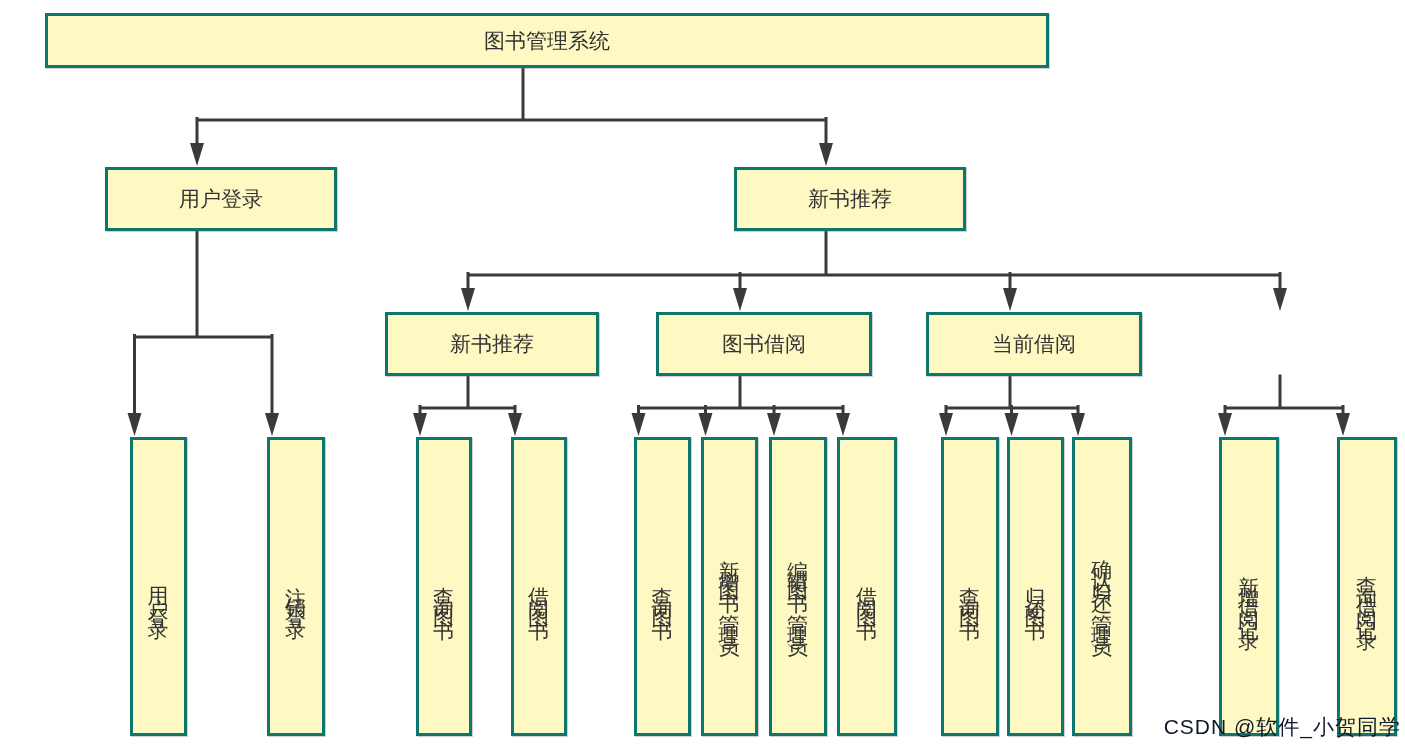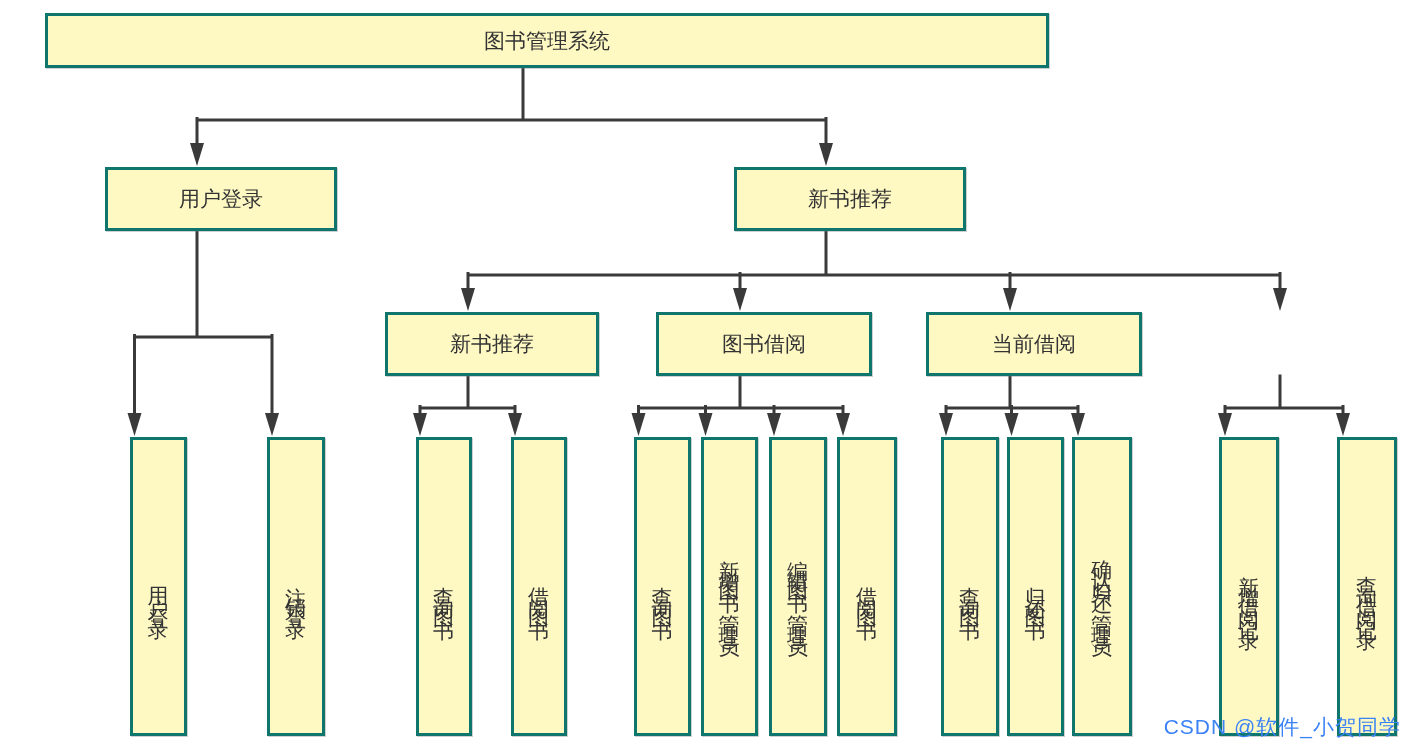--- a/index.html
+++ b/index.html
@@ -29,21 +29,21 @@
     line-height:1;
     letter-spacing:11px;
     margin-bottom:-11px;
     white-space:nowrap;
   }
   .watermark{
     position:absolute;
     right:4px;bottom:6px;
     z-index:5;
     font-size:21px;
-    color:#3b82f6;
+    color:#0f172a;
     letter-spacing:1px;
     white-space:nowrap;
   }
 </style>
 </head>
 <body>
 
 <div class="canvas">
 
   <svg class="wires" width="1405" height="747" viewBox="0 0 1405 747">

